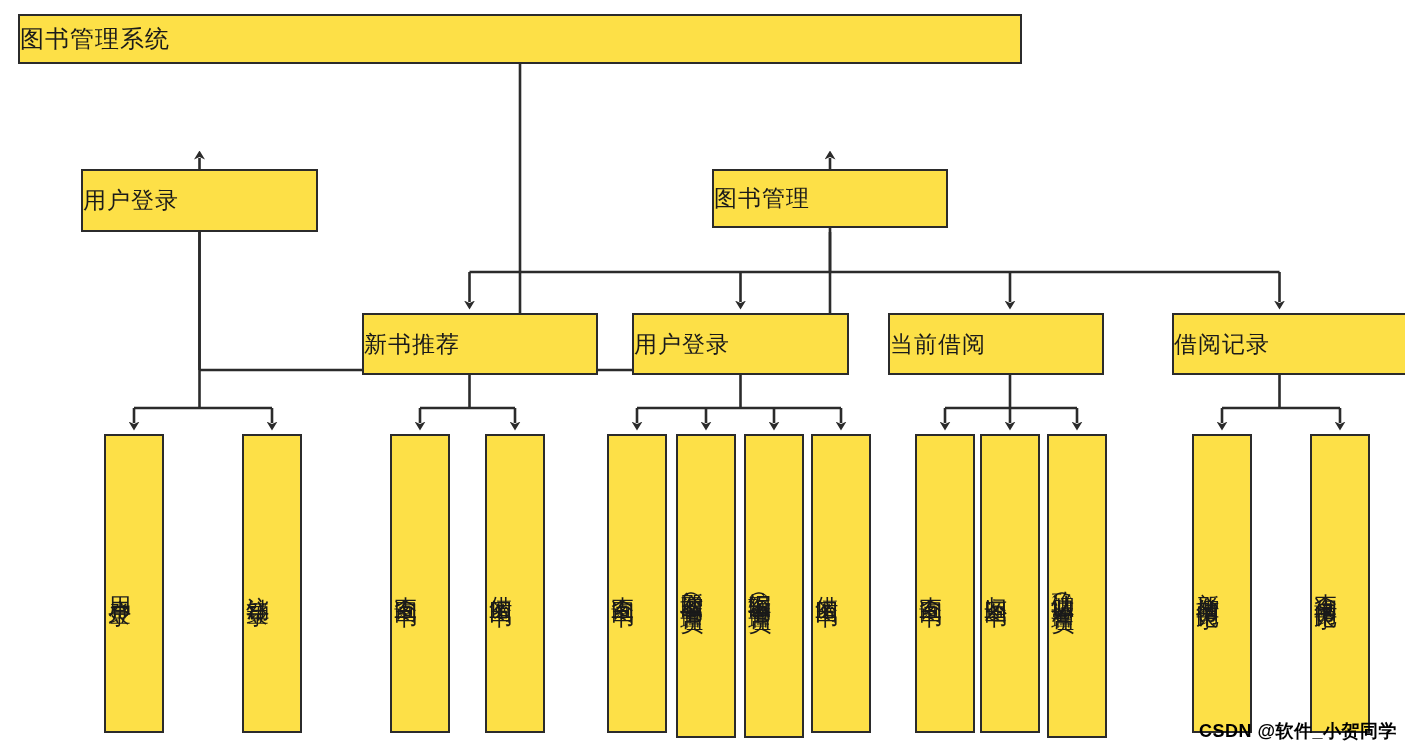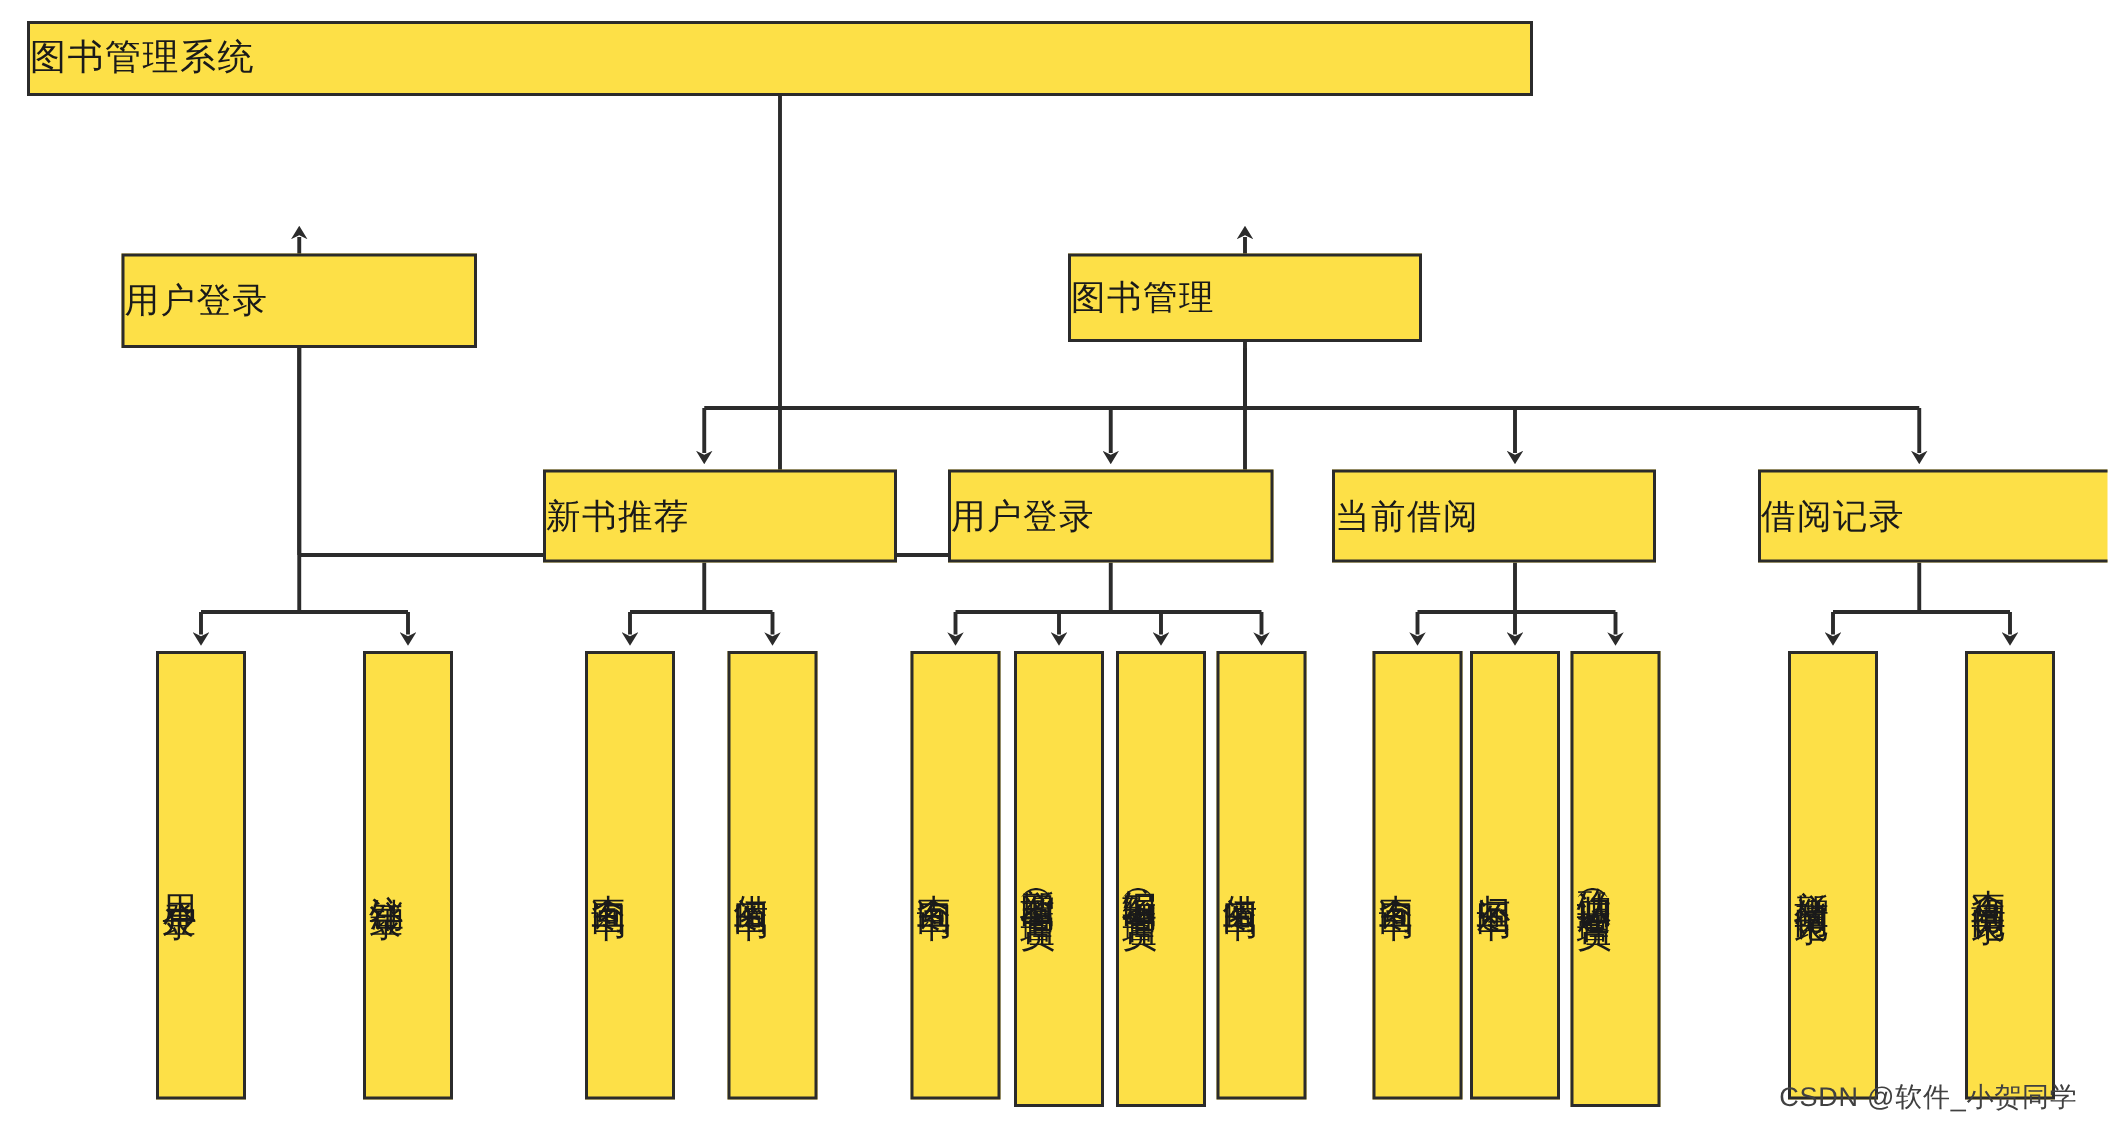--- a/index.html
+++ b/index.html
@@ -16,22 +16,22 @@
   .node.h span{font-size:23px;line-height:1.15;letter-spacing:1px;}
   .node.level0.h span{font-size:24px;}
 
   .node.v{padding:6px 0;align-items:center;}
   .node.v span{writing-mode:vertical-rl;text-orientation:upright;
                font-size:23px;line-height:1.18;letter-spacing:3px;
                white-space:nowrap;}
 
   #wires{position:absolute;left:0;top:0;width:1405px;height:747px;
          pointer-events:none;}
-  .wm{position:absolute;right:20px;bottom:4px;font-size:18px;
-      color:#404040;letter-spacing:.5px;white-space:nowrap;}
+  .wm{position:absolute;right:8px;bottom:4px;font-size:18px;
+      color:#000000;letter-spacing:.5px;white-space:nowrap;font-weight:bold;}
 </style>
 </head>
 <body>
 
 <div id="stage">
   <svg id="wires" viewBox="0 0 1405 747" preserveAspectRatio="none">
     <defs>
       <marker id="arrow" markerWidth="9" markerHeight="11" refX="1.5" refY="5.5" orient="auto" markerUnits="userSpaceOnUse">
         <path d="M0,0 L9,5.5 L0,11 L2.6,5.5 Z" fill="#2b2b2b"></path>
       </marker>

